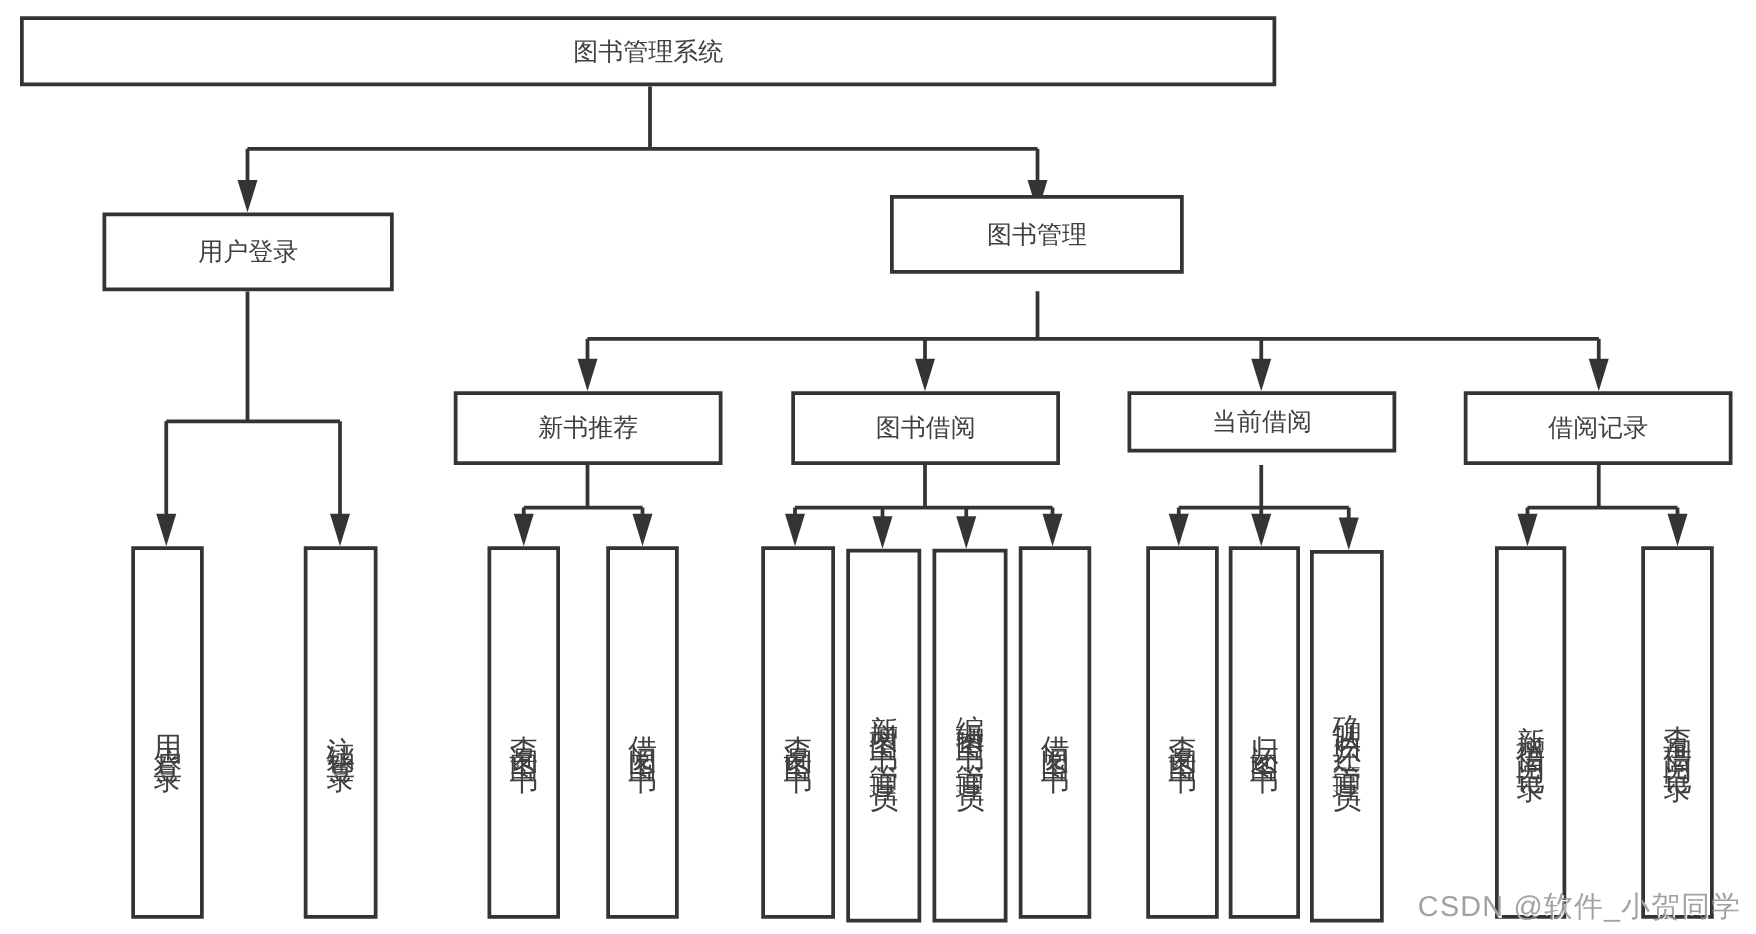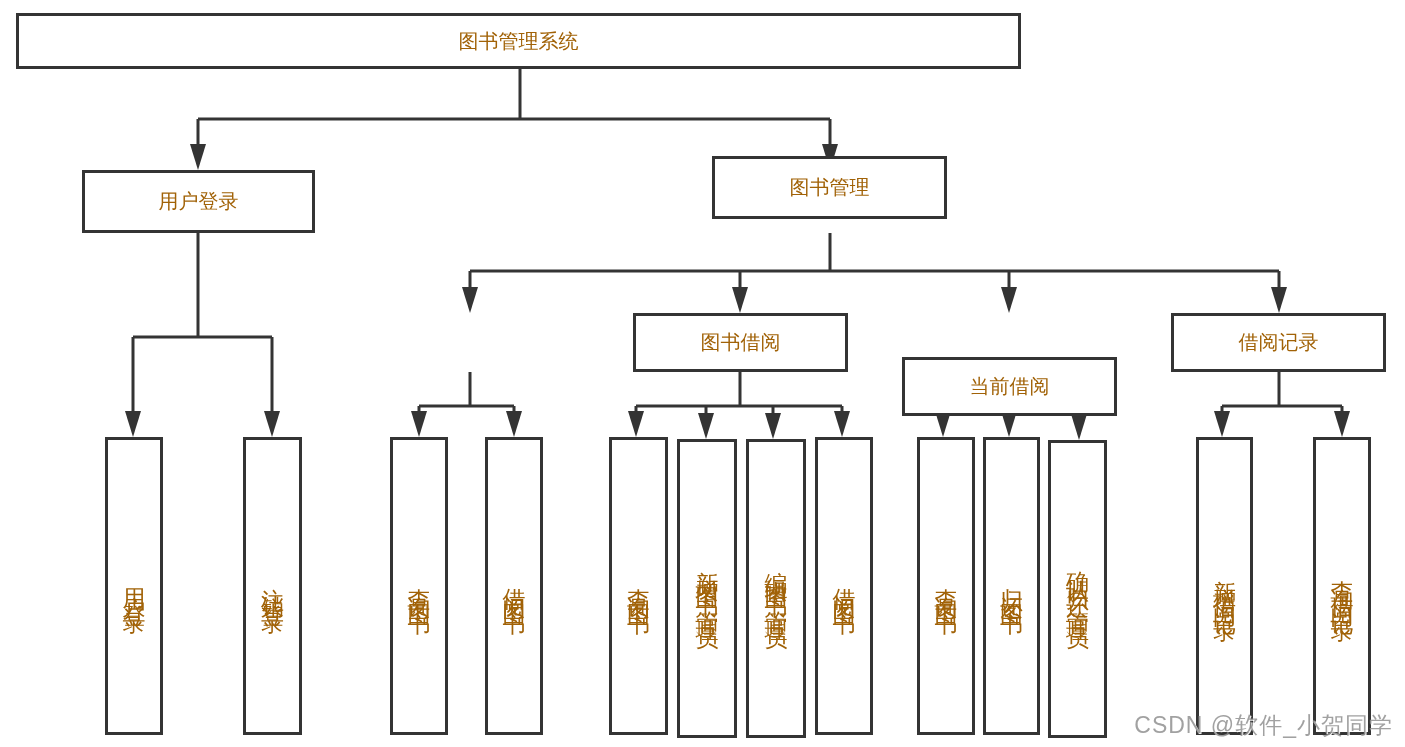--- a/index.html
+++ b/index.html
@@ -15,21 +15,21 @@
     position: absolute;
     left: 0; top: 0;
     width: 1405px; height: 747px;
     z-index: 1;
   }
   .box {
     position: absolute;
     box-sizing: border-box;
     background: #ffffff;
     border: 3px solid #343434;
-    color: #a16207;
+    color: #404040;
     display: flex;
     align-items: center;
     justify-content: center;
     z-index: 2;
     white-space: nowrap;
   }
   .box.h { font-size: 20px; }
   .box.v {
     writing-mode: vertical-rl;
     font-size: 23px;
@@ -90,22 +90,23 @@
       <polygon points="1214,411 1230,411 1222,437"></polygon>
       <polygon points="1334,411 1350,411 1342,437"></polygon>
     </g>
   </svg>
 
   <div class="box h" style="left:16px; top:13px; width:1005px; height:56px;">图书管理系统</div>
 
   <div class="box h" style="left:82px; top:170px; width:233px; height:63px;">用户登录</div>
   <div class="box h" style="left:712px; top:156px; width:235px; height:63px;">图书管理</div>
 
+  <div class="box h" style="left:363px; top:313px; width:215px; height:59px;">新书推荐</div>
   <div class="box h" style="left:633px; top:313px; width:215px; height:59px;">图书借阅</div>
-  <div class="box h" style="left:902px; top:313px; width:215px; height:59px;margin-top:44px;">当前借阅</div>
+  <div class="box h" style="left:902px; top:313px; width:215px; height:49px;">当前借阅</div>
   <div class="box h" style="left:1171px; top:313px; width:215px; height:59px;">借阅记录</div>
 
   <div class="box v" style="left:105px; top:437px; width:58px; height:298px;">用户登录</div>
   <div class="box v" style="left:243px; top:437px; width:59px; height:298px;">注销登录</div>
 
   <div class="box v" style="left:390px; top:437px; width:58px; height:298px;">查询图书</div>
   <div class="box v" style="left:485px; top:437px; width:58px; height:298px;">借阅图书</div>
 
   <div class="box v" style="left:609px; top:437px; width:59px; height:298px;">查询图书</div>
   <div class="box v" style="left:677px; top:439px; width:60px; height:299px;">新增图书（管理员）</div>

